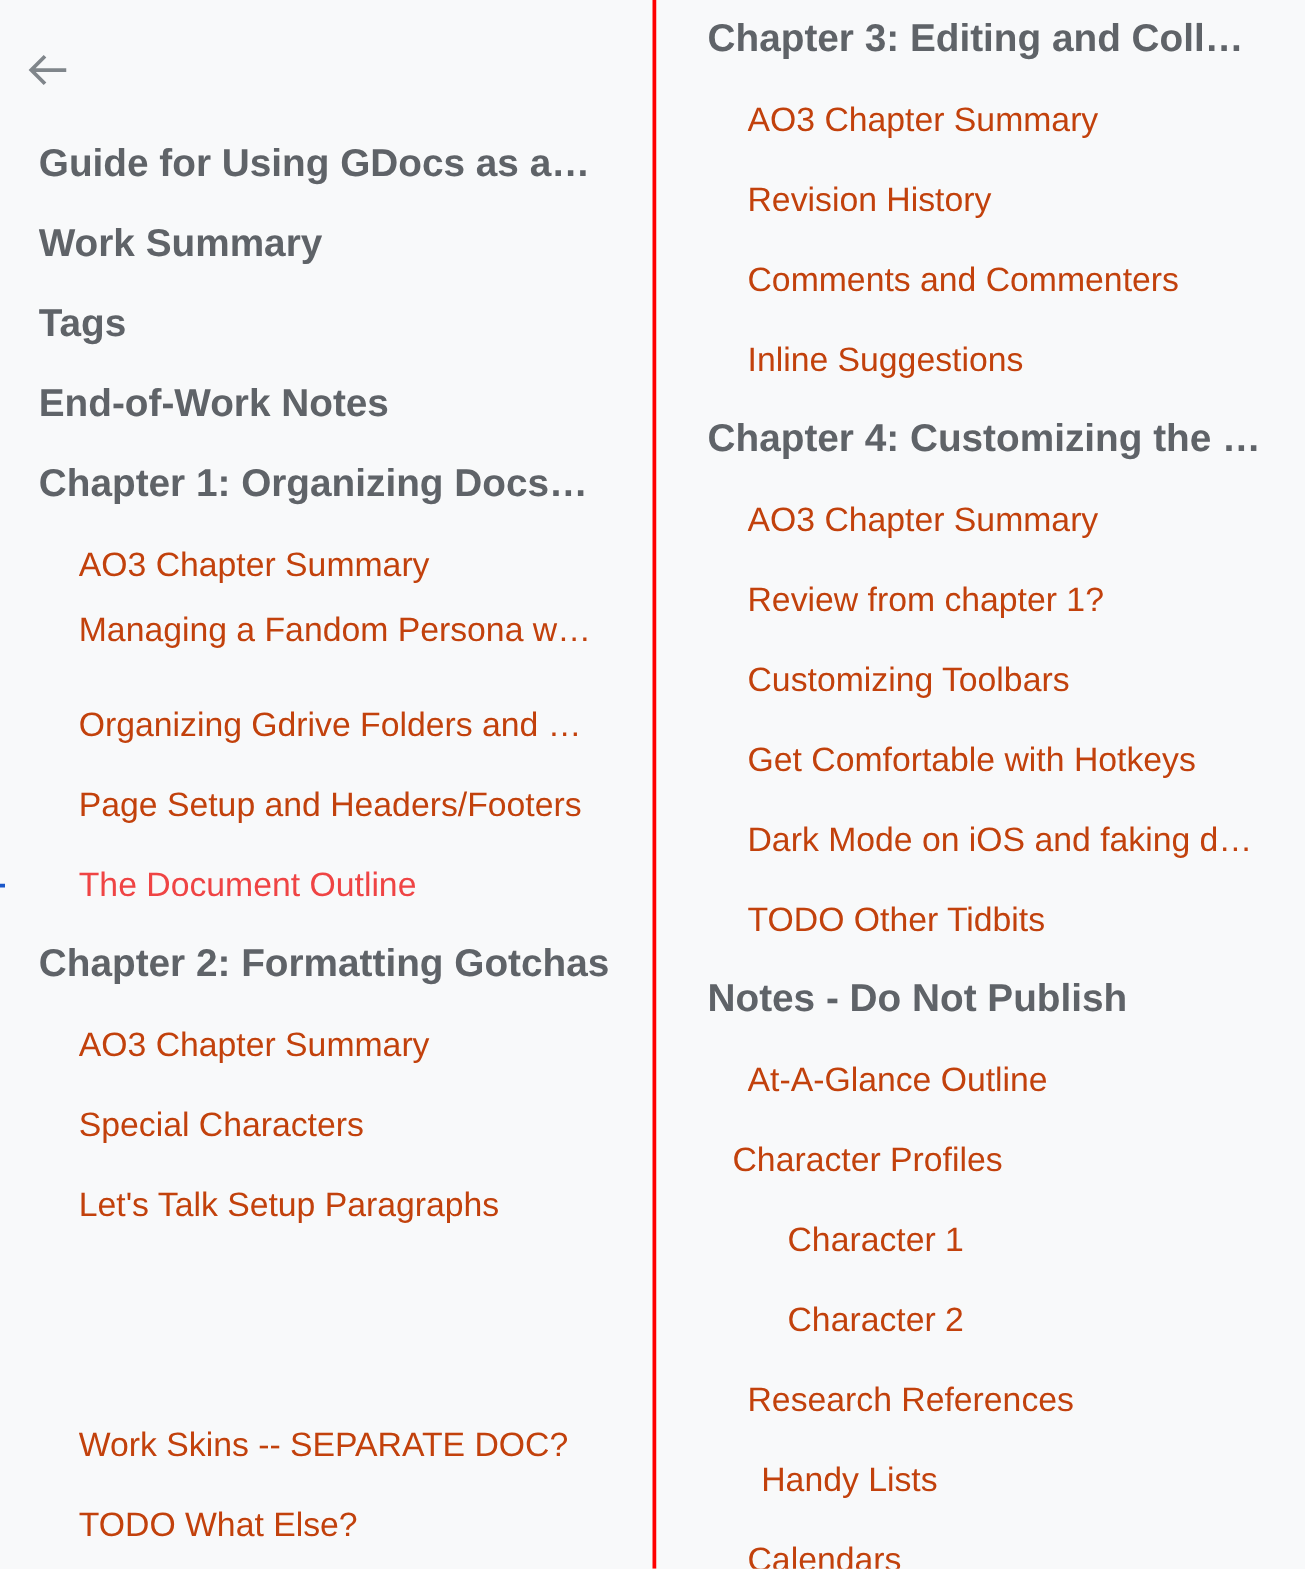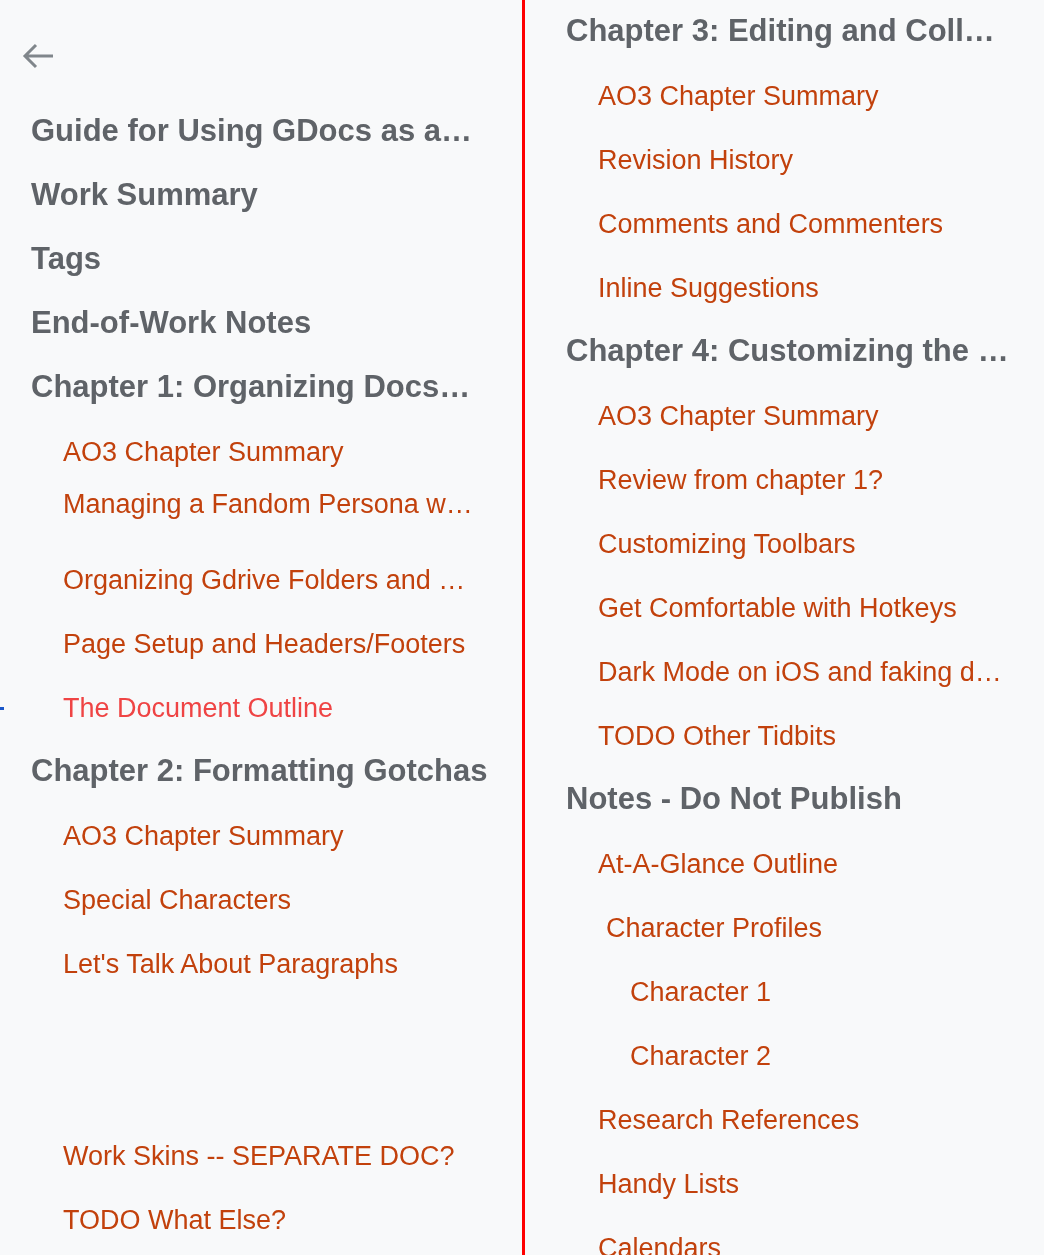--- a/index.html
+++ b/index.html
@@ -32,21 +32,21 @@
   <div class="item h" style="left:31px;top:303px;width:445px">End-of-Work Notes</div>
   <div class="item h" style="left:31px;top:367px;width:445px">Chapter 1: Organizing Docs a…</div>
   <div class="item s" style="left:63px;top:432px;width:415px">AO3 Chapter Summary</div>
   <div class="item s" style="left:63px;top:484px;width:415px">Managing a Fandom Persona w…</div>
   <div class="item s" style="left:63px;top:560px;width:415px">Organizing Gdrive Folders and …</div>
   <div class="item s" style="left:63px;top:624px;width:425px">Page Setup and Headers/Footers</div>
   <div class="item s active" style="left:63px;top:688px;width:415px">The Document Outline</div>
   <div class="item h" style="left:31px;top:751px;width:470px">Chapter 2: Formatting Gotchas</div>
   <div class="item s" style="left:63px;top:816px;width:415px">AO3 Chapter Summary</div>
   <div class="item s" style="left:63px;top:880px;width:415px">Special Characters</div>
-  <div class="item s" style="left:63px;top:944px;width:415px">Let's Talk About Paragraphs</div>
+  <div class="item s" style="left:63px;top:944px;width:415px">Let's Talk Setup Paragraphs</div>
   <div class="item s" style="left:63px;top:1136px;width:425px">Work Skins -- SEPARATE DOC?</div>
   <div class="item s" style="left:63px;top:1200px;width:415px">TODO What Else?</div>
 </div>
 
 <div class="divider"></div>
 
 <div class="col right">
   <div class="item h" style="left:41px;top:11px;width:445px">Chapter 3: Editing and Collab …</div>
   <div class="item s" style="left:73px;top:76px;width:415px">AO3 Chapter Summary</div>
   <div class="item s" style="left:73px;top:140px;width:415px">Revision History</div>
@@ -54,19 +54,19 @@
   <div class="item s" style="left:73px;top:268px;width:415px">Inline Suggestions</div>
   <div class="item h" style="left:41px;top:331px;width:445px">Chapter 4: Customizing the G…</div>
   <div class="item s" style="left:73px;top:396px;width:415px">AO3 Chapter Summary</div>
   <div class="item s" style="left:73px;top:460px;width:415px">Review from chapter 1?</div>
   <div class="item s" style="left:73px;top:524px;width:415px">Customizing Toolbars</div>
   <div class="item s" style="left:73px;top:652px;width:405px">Dark Mode on iOS and faking d…</div>
   <div class="item s" style="left:73px;top:588px;width:415px">Get Comfortable with Hotkeys</div>
   <div class="item s" style="left:73px;top:716px;width:415px">TODO Other Tidbits</div>
   <div class="item h" style="left:41px;top:779px;width:445px">Notes - Do Not Publish</div>
   <div class="item s" style="left:73px;top:844px;width:415px">At-A-Glance Outline</div>
-  <div class="item s" style="left:81px;top:908px;width:415px">Character Profiles</div>
+  <div class="item s" style="left:61px;top:908px;width:415px">Character Profiles</div>
   <div class="item s" style="left:105px;top:972px;width:385px">Character 1</div>
   <div class="item s" style="left:105px;top:1036px;width:385px">Character 2</div>
   <div class="item s" style="left:73px;top:1100px;width:415px">Research References</div>
-  <div class="item s" style="left:73px;top:1164px;width:415px">Handy Lists</div>
+  <div class="item s" style="left:84px;top:1164px;width:415px">Handy Lists</div>
   <div class="item s" style="left:73px;top:1228px;width:415px">Calendars</div>
 </div>
 
 </body></html>

